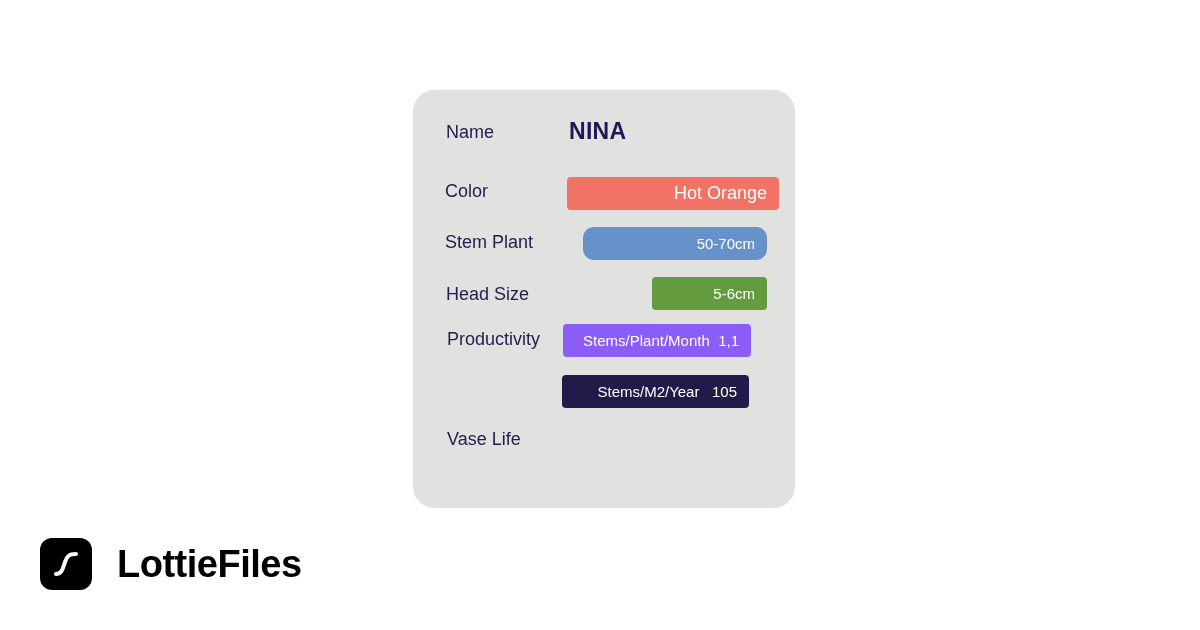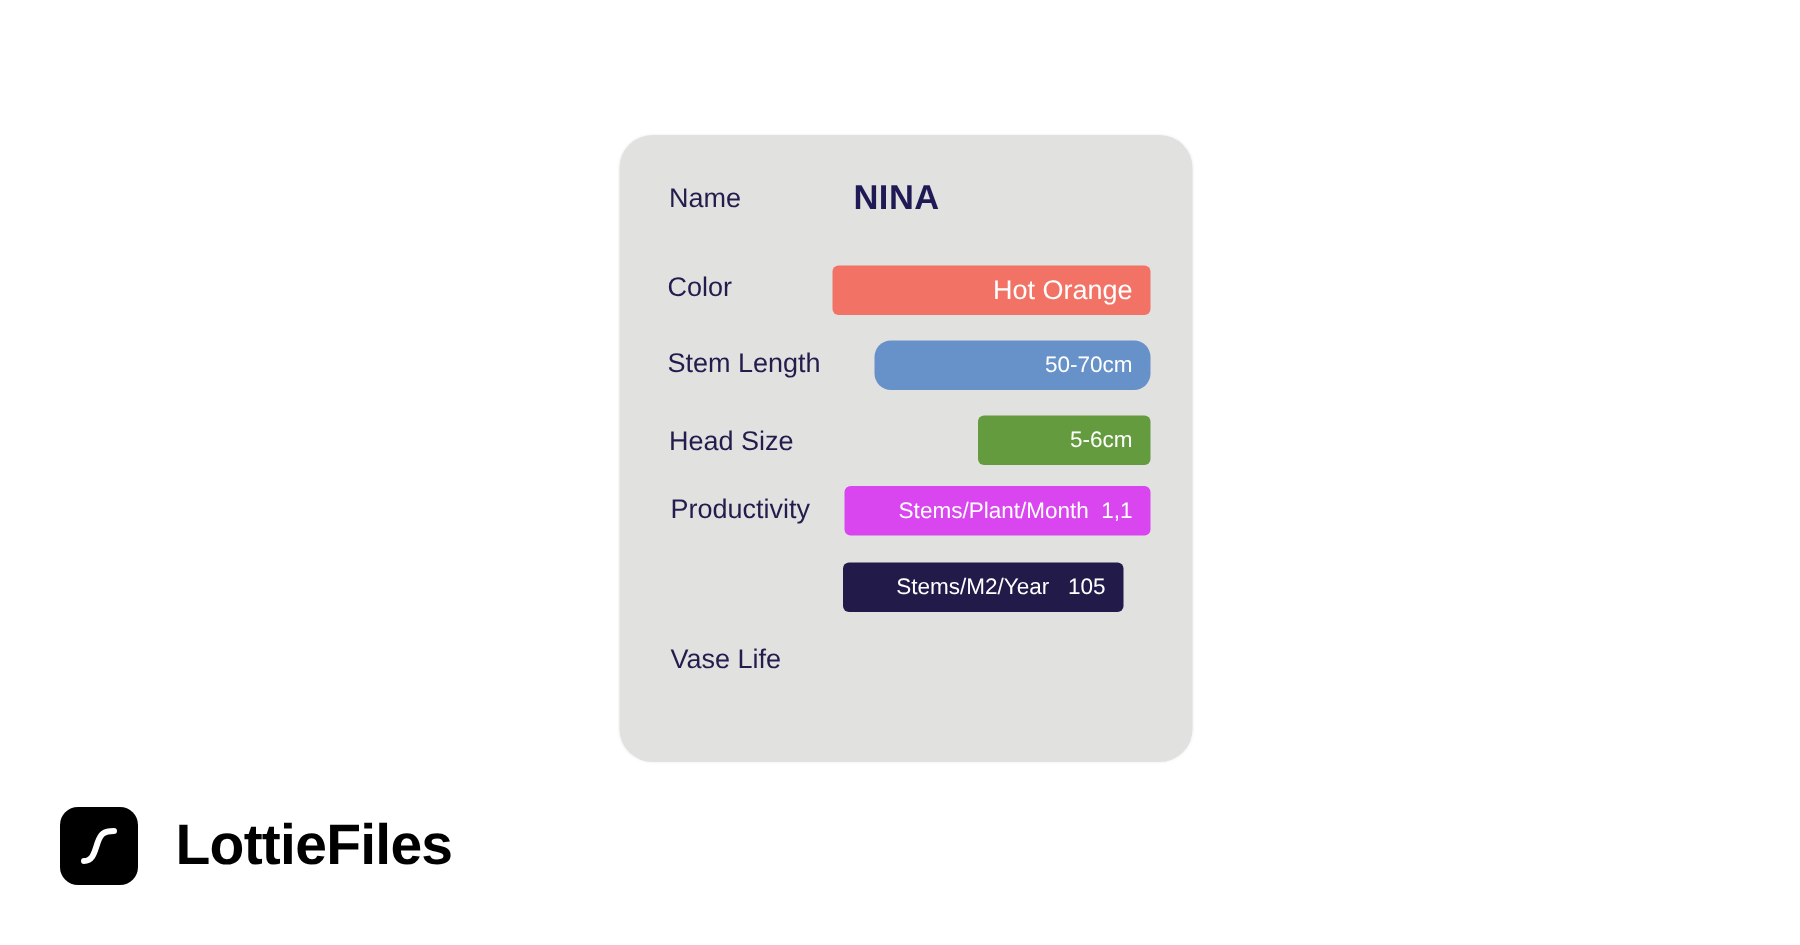--- a/index.html
+++ b/index.html
@@ -17,21 +17,21 @@
     }
     .name-value {
       position: absolute; color: #1f1a55; font-size: 23px; font-weight: bold; line-height: 24px;
       letter-spacing: 0.3px;
     }
     .pill {
       position: absolute; height: 33px; border-radius: 4px; color: #ffffff;
       display: flex; align-items: center; justify-content: flex-end;
       padding-right: 12px; box-sizing: border-box; font-size: 15px; white-space: nowrap;
     }
-    .pill.big { font-size: 18px; }
+    .pill.big { font-size: 18px; margin-left: 12px; }
     .logo {
       position: absolute; left: 40px; top: 538px; height: 52px; display: flex; align-items: center;
     }
     .logo-mark {
       width: 52px; height: 52px; background: #000; border-radius: 12px;
       display: flex; align-items: center; justify-content: center;
     }
     .logo-text {
       margin-left: 25px; font-size: 38px; font-weight: bold; color: #000; letter-spacing: -0.5px;
     }
@@ -41,32 +41,32 @@
 
 <div class="card">
   <span class="label" style="left:33px; top:32px;">Name</span>
   <span class="name-value" style="left:156px; top:29px;">NINA</span>
 
   <span class="label" style="left:32px; top:91px;">Color</span>
   <div class="pill big" style="left:142px; top:87px; width:212px; background:#f27366;">
     <span>Hot Orange</span>
   </div>
 
-  <span class="label" style="left:32px; top:142px;">Stem Length</span>
+  <span class="label" style="left:32px; top:142px;">Stem Plant</span>
   <div class="pill" style="left:170px; top:137px; width:184px; background:#6691c9;border-radius:11px;">
     <span>50-70cm</span>
   </div>
 
   <span class="label" style="left:33px; top:194px;">Head Size</span>
   <div class="pill" style="left:239px; top:187px; width:115px; background:#659b3f;padding-left:36px;">
     <span>5-6cm</span>
   </div>
 
   <span class="label" style="left:34px; top:239px;">Productivity</span>
-  <div class="pill" style="left:150px; top:234px; width:204px; background:#d946ef; white-space:pre;">
+  <div class="pill" style="left:150px; top:234px; width:188px; background:#8b5cf6; white-space:pre;">
     <span style="white-space:pre;">Stems/Plant/Month  1,1</span>
   </div>
 
   <div class="pill" style="left:149px; top:285px; width:187px; background:#221b4a;">
     <span style="white-space:pre;">Stems/M2/Year   105</span>
   </div>
 
   <span class="label" style="left:34px; top:339px;">Vase Life</span>
 </div>
 

